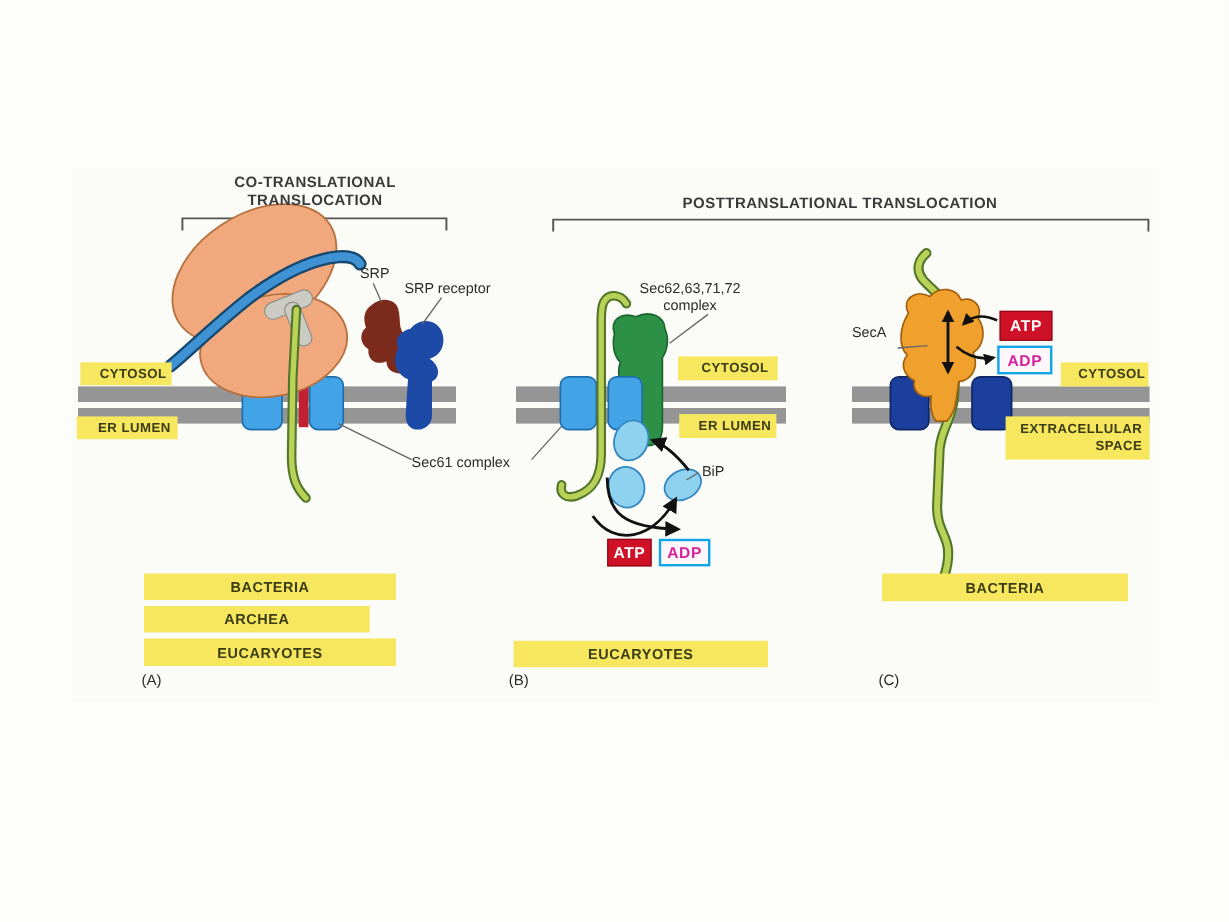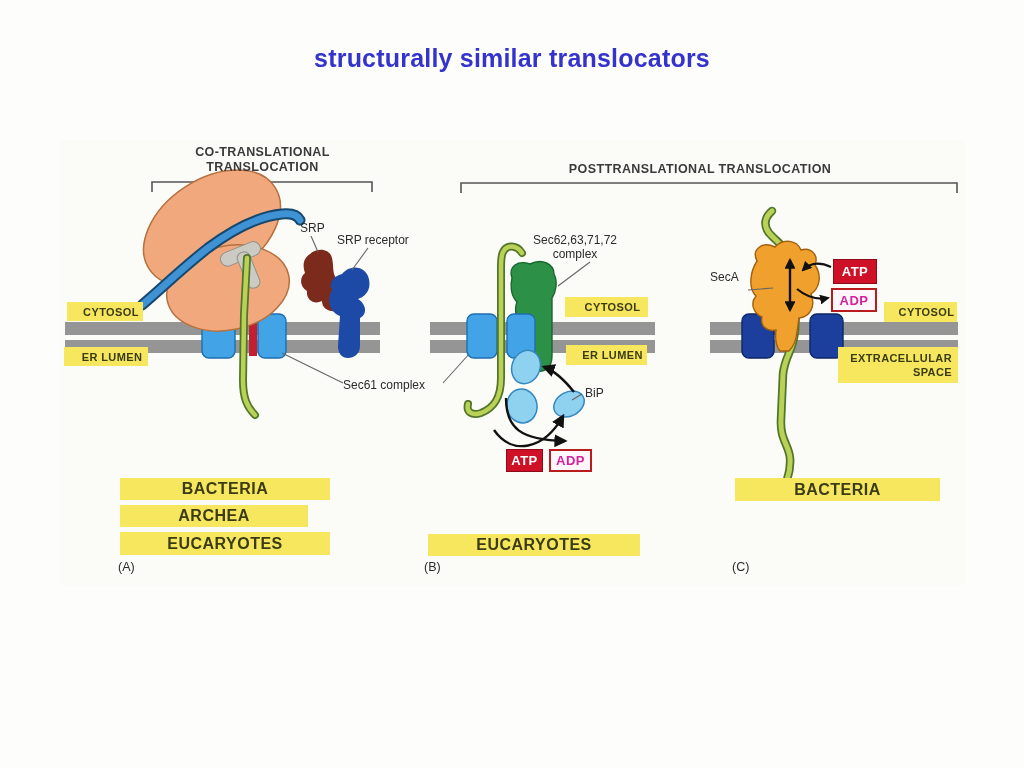--- a/index.html
+++ b/index.html
@@ -11,39 +11,38 @@
            font-size:25px; font-weight:bold; color:#3433cc; line-height:33px; letter-spacing:0.2px; }
 
   .figure { position:absolute; left:60px; top:140px; width:905px; height:445px; background:#fbfbf8; }
   .figure svg { position:absolute; left:0; top:0; }
 
   .flabel { position:absolute; color:#2b2b2b; font-size:12px; line-height:14px; white-space:nowrap; }
   .header { position:absolute; text-align:center; font-size:12.5px; font-weight:bold; color:#3a3a3a; letter-spacing:0.4px; line-height:15px; }
 
   .ybox { position:absolute; background:#f6e75e; color:#3b3b14; font-weight:bold; font-size:11px;
           display:flex; align-items:center; justify-content:center; letter-spacing:0.4px;padding-left:12px; }
-  .ybar { position:absolute; background:#f6e75e; color:#3b3b14; font-weight:bold; font-size:16px;
+  .ybar { position:absolute; background:#f6e75e; color:#3b3b14; font-weight:bold; font-size:12px;
           display:flex; align-items:center; justify-content:center; letter-spacing:0.5px; }
   .ybox-right { position:absolute; background:#f6e75e; color:#3b3b14; font-weight:bold; font-size:11px;
           text-align:right; padding:4px 6px 4px 4px; line-height:14px; letter-spacing:0.4px; }
 
   .atp { position:absolute; background:#ce1126; border:1px solid #8e0a18; color:#ffffff; font-weight:bold;
          font-size:13px; display:flex; align-items:center; justify-content:center; letter-spacing:0.5px; }
-  .adp { position:absolute; background:#fff7fb; border:2px solid #b91c1c; color:#d6219c; font-weight:bold;
+  .adp { position:absolute; background:#fff7fb; border:2px solid #0ea5e9; color:#d6219c; font-weight:bold;
          font-size:13px; display:flex; align-items:center; justify-content:center; letter-spacing:0.5px; }
 
   .panel-letter { position:absolute; font-size:12.5px; color:#2b2b2b; }
 </style>
 </head>
 <body>
 
 <div class="slide">
 
   <div class="title">
-    <div>structurally similar translocators</div>
   </div>
 
   <div class="figure">
 
     <svg width="905" height="445" viewBox="0 0 905 445">
       <defs>
         <marker id="arr" viewBox="0 0 10 10" refX="8" refY="5" markerWidth="5.5" markerHeight="5.5" orient="auto-start-reverse">
           <path d="M0,0 L10,5 L0,10 z" fill="#111"></path>
         </marker>
         <marker id="arrSm" viewBox="0 0 10 10" refX="8" refY="5" markerWidth="4.5" markerHeight="4.5" orient="auto-start-reverse">

